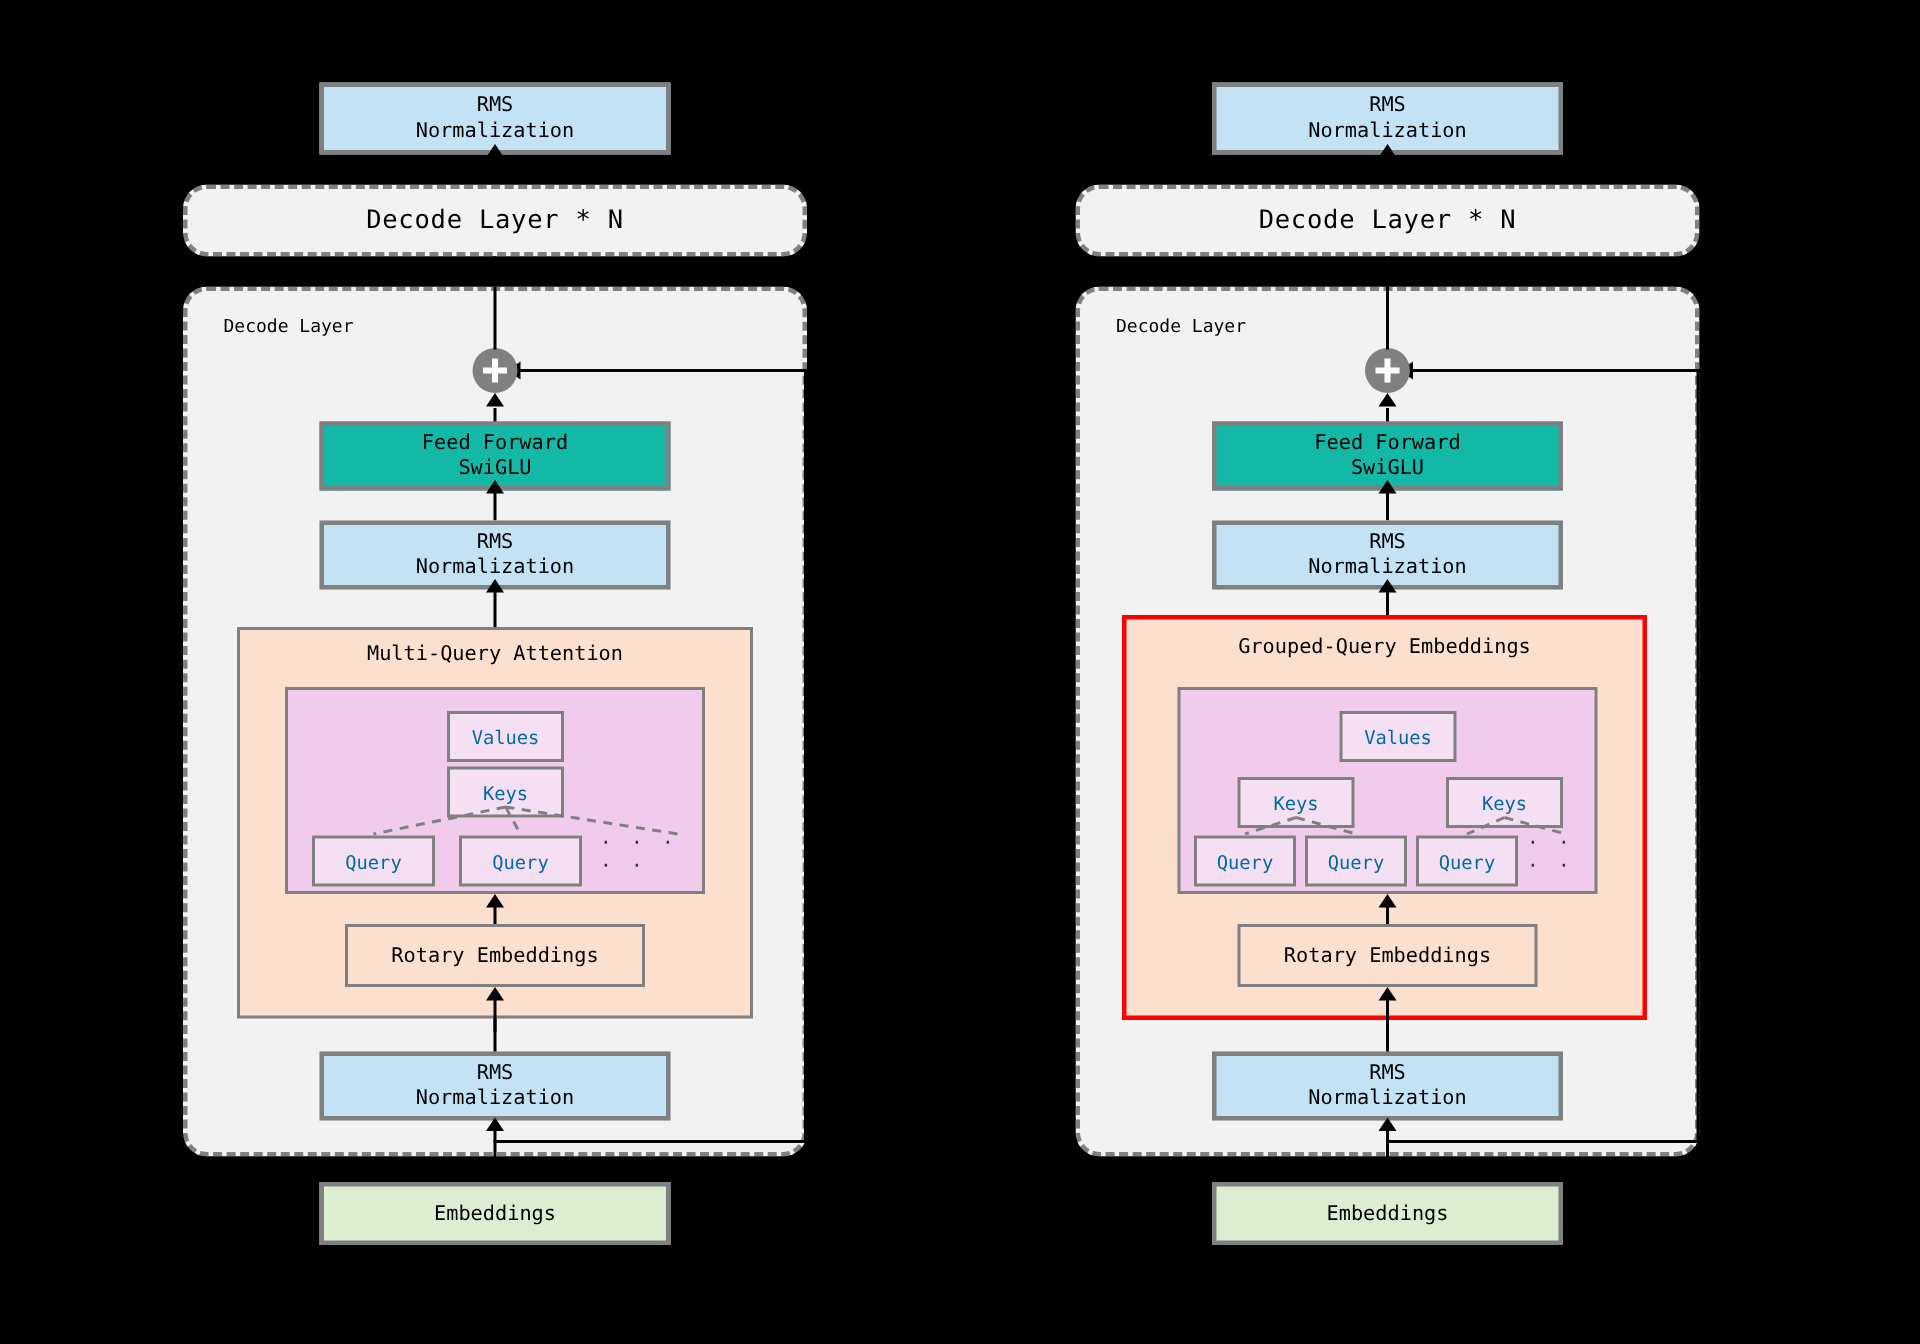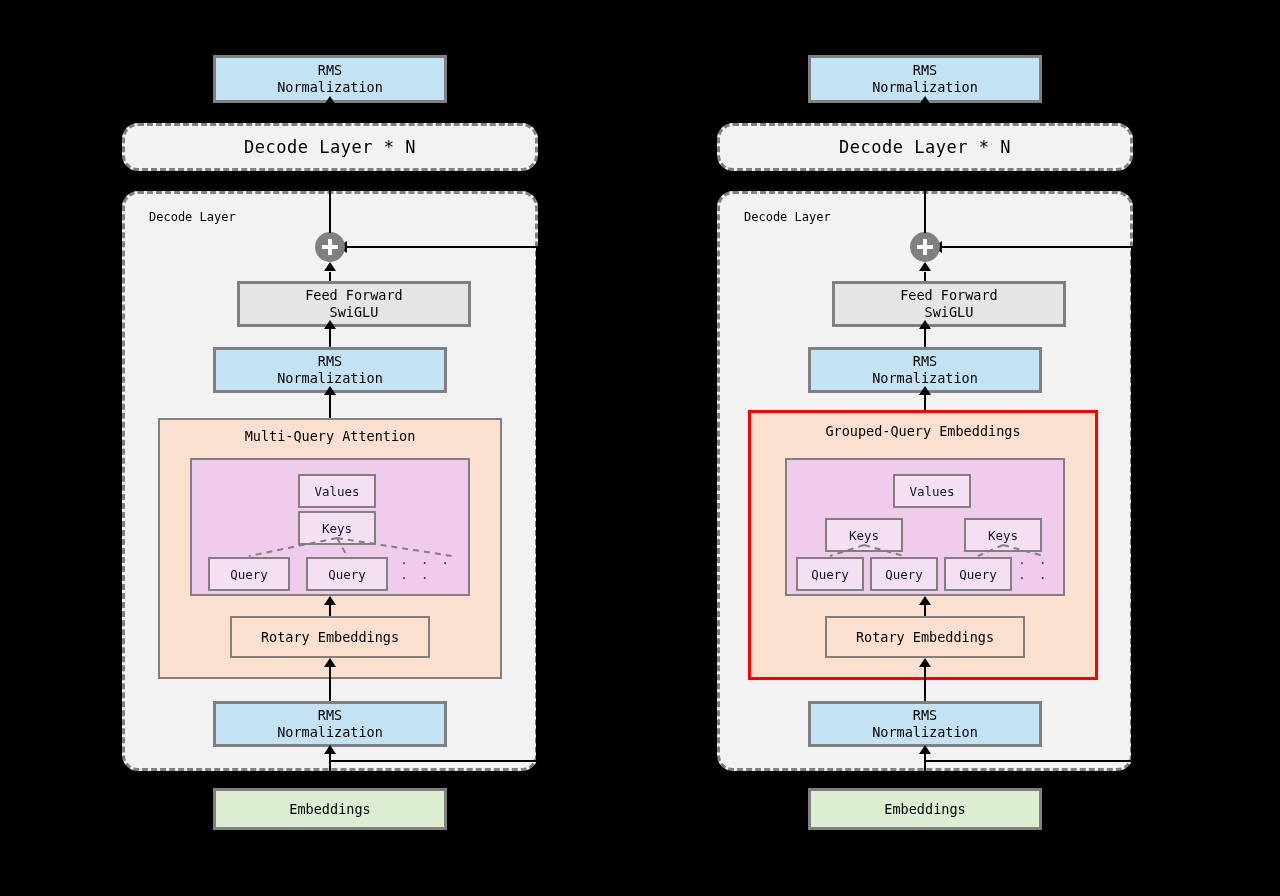--- a/index.html
+++ b/index.html
@@ -24,21 +24,21 @@
     color: #000;
     white-space: pre-line;
   }
 
   
   .stage {
     border: 3px solid #808080;
     font-size: 13.5px;
   }
   .rms   { background: #c3e3f5; }
-  .ffn   { background: #e5e5e5; margin-left: 24px; }
+  .ffn   { background: #14b8a6; }
   .embed { background: #dcedd2; }
 
   
   .dashed-box {
     position: absolute;
     border: 3px dashed #808080;
     border-radius: 16px;
     background: #f2f2f2;
   }
   .decode-n-label {
@@ -71,21 +71,21 @@
     background: #f0cbec;
     border: 2px solid #808080;
   }
 
   
   .mini {
     position: absolute;
     display: flex; align-items: center; justify-content: center;
     background: #f5dff3;
     border: 2px solid #808080;
-    font-size: 12.5px; color: #0f172a;
+    font-size: 12.5px; color: #0369a1;
     height: 34px;
   }
   .dots {
     position: absolute;
     display: flex; align-items: center; justify-content: center;
     font-size: 13px; color: #333;
     letter-spacing: 2.5px;
     height: 26px;
   }
 

